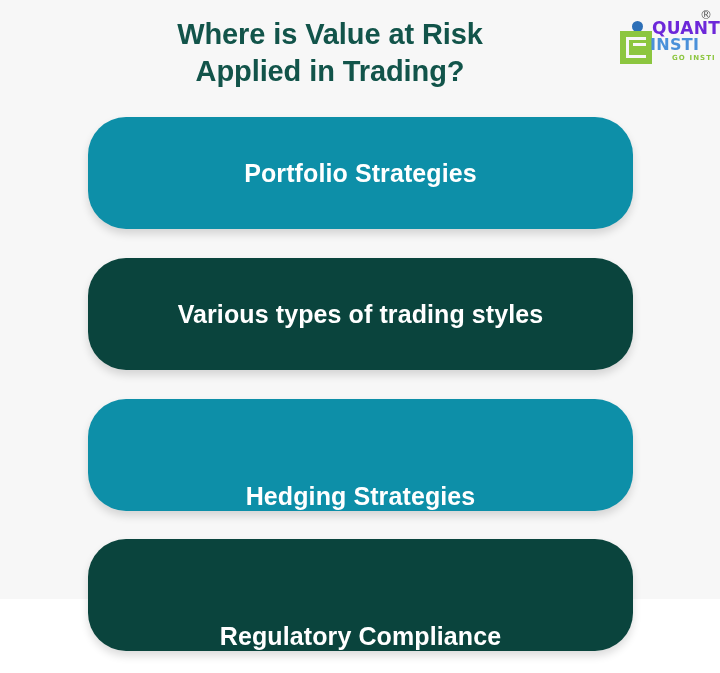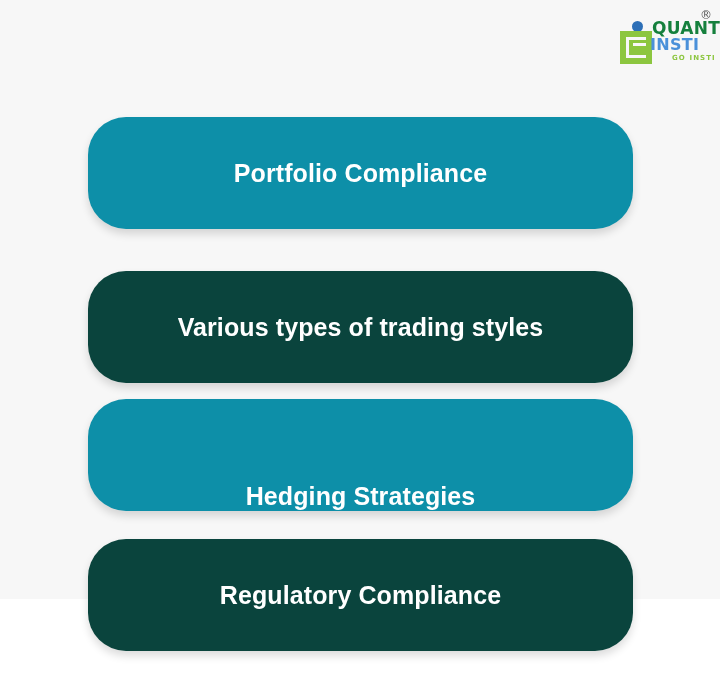--- a/index.html
+++ b/index.html
@@ -70,21 +70,21 @@
     position:absolute;
     left:13px; top:12px;
     width:13px; height:3px;
     background:#f7f7f7;
   }
   .logo-quant {
     position:absolute;
     left:36px; top:14px;
     font-size:17px;
     font-weight:bold;
-    color:#15803d;
+    color:#6d28d9;
     letter-spacing:0.3px;
     font-family:"DejaVu Sans", sans-serif;
   }
   .logo-insti {
     position:absolute;
     left:34px; top:31px;
     font-size:16px;
     font-weight:bold;
     color:#4a90d9;
     letter-spacing:0.3px;
@@ -120,52 +120,56 @@
     box-shadow:0 5px 9px rgba(0,0,0,0.14);
   }
   .bar span {
     color:#ffffff;
     font-size:25px;
     font-weight:bold;
     letter-spacing:0.1px;
     text-align:center;
   }
   #bar-1 { top:117px; }
-  #bar-2 { top:258px;margin-top:13px; }
+  #bar-2 { top:258px; }
   #bar-3 { top:399px;align-items:flex-end; }
   #bar-4 { top:539px; }
 </style>
 </head>
 <body>
 
 <div id="canvas">
 
   <div class="bg-panel" style="background: rgb(247, 247, 247);"></div>
 
+  <div class="title" style="color: rgb(18, 84, 74);">
+    <div>Where is Value at Risk</div>
+    <div>Applied in Trading?</div>
+  </div>
 
   <div class="logo">
     <div class="logo-mark">
       <div class="logo-dot"></div>
       <div class="logo-q">
         <div class="logo-q-inner"></div>
         <div class="logo-q-bar"></div>
       </div>
     </div>
     <div class="logo-quant">QUANT</div>
     <div class="logo-insti">INSTI</div>
     <div class="logo-reg">®</div>
     <div class="logo-tag">GO INSTI</div>
   </div>
 
   <div class="bar" id="bar-1" style="background: rgb(13, 143, 168);">
-    <span>Portfolio Compliance</span>
+    <span>Portfolio Strategies</span>
   </div>
   <div class="bar" id="bar-2" style="background: rgb(10, 68, 61);">
     <span>Various types of trading styles</span>
   </div>
   <div class="bar" id="bar-3" style="background: rgb(13, 143, 168);">
     <span>Hedging Strategies</span>
   </div>
-  <div class="bar" id="bar-4" style="background: rgb(10, 68, 61);">
+  <div class="bar" id="bar-4" style="background: rgb(10, 68, 61); align-items: flex-end;">
     <span>Regulatory Compliance</span>
   </div>
 
 </div>
 
 </body></html>

